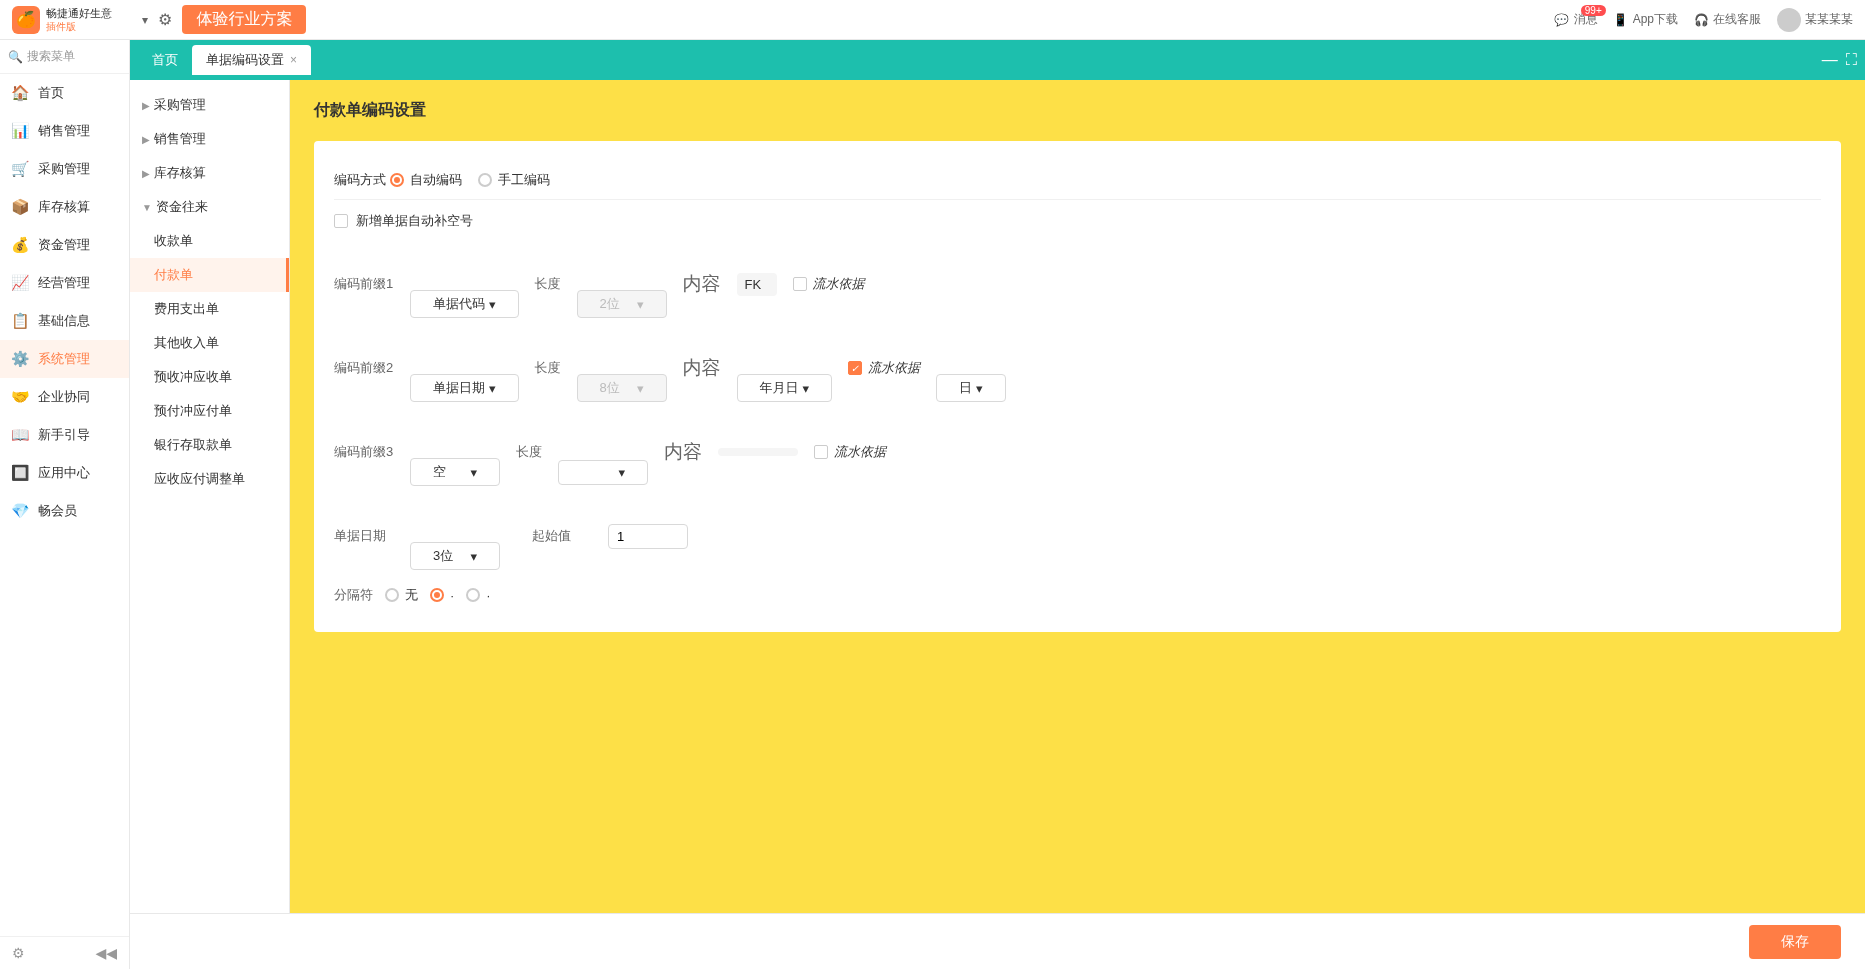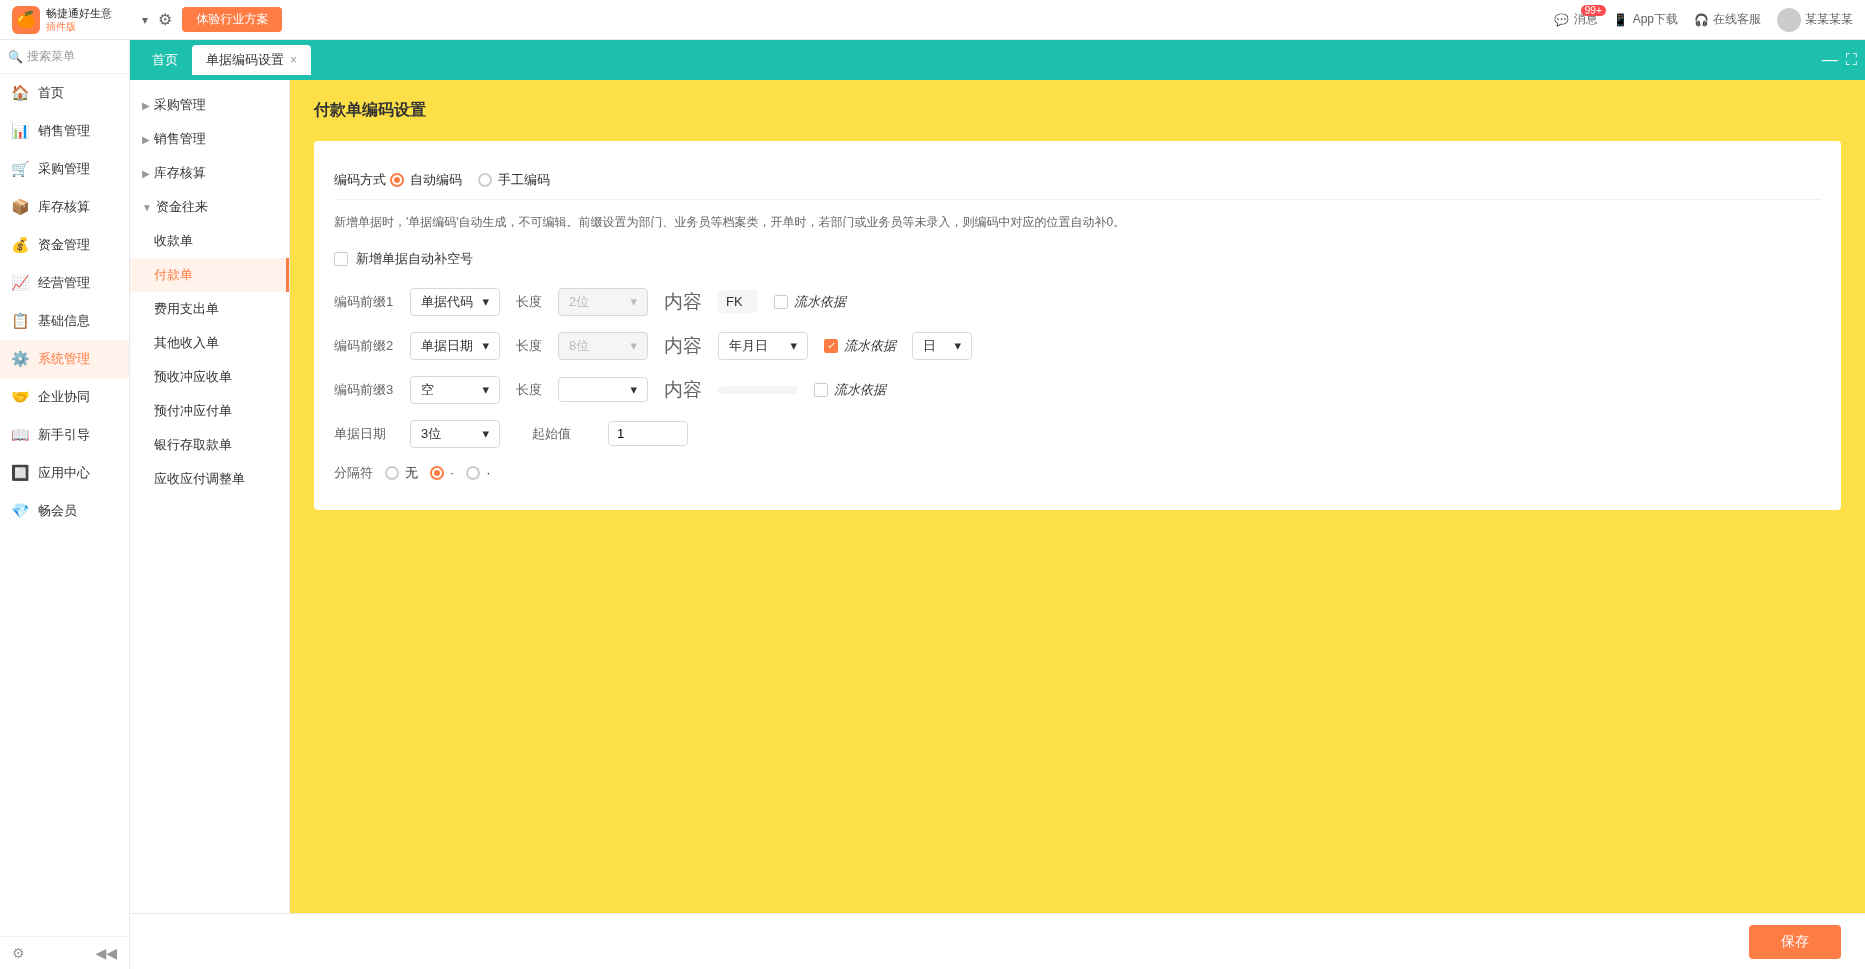--- a/index.html
+++ b/index.html
@@ -6,21 +6,21 @@
     body { font-family: 'PingFang SC', 'Microsoft YaHei', sans-serif; font-size: 13px; background: #f5f5f5; display: flex; flex-direction: column; height: 100vh; overflow: hidden; }
 
     
     .top-bar { height: 40px; background: #fff; border-bottom: 1px solid #e8e8e8; display: flex; align-items: center; padding: 0 12px; gap: 10px; flex-shrink: 0; }
     .top-bar-brand { display: flex; align-items: center; gap: 6px; width: 120px; }
     .top-bar-brand-logo { width: 28px; height: 28px; background: #ff7d45; border-radius: 6px; display: flex; align-items: center; justify-content: center; color: #fff; font-size: 16px; }
     .top-bar-brand-text { font-size: 11px; color: #333; line-height: 1.3; }
     .top-bar-center { flex: 1; display: flex; align-items: center; gap: 10px; }
     .top-bar-dropdown { display: flex; align-items: center; gap: 4px; color: #666; cursor: pointer; font-size: 12px; }
     .top-bar-settings { color: #666; cursor: pointer; font-size: 16px; }
-    .top-bar-btn { background: #ff7d45; color: #fff; border: none; border-radius: 4px; padding: 4px 14px; font-size: 12px; cursor: pointer; white-space: nowrap; }
+    .top-bar-btn { background: #ff7d45; color: #fff; border: none; border-radius: 4px; padding: 4px 14px; font-size: 16px; cursor: pointer; white-space: nowrap; }
     .top-bar-right { display: flex; align-items: center; gap: 16px; color: #666; font-size: 12px; }
     .top-bar-right-item { display: flex; align-items: center; gap: 4px; cursor: pointer; position: relative; }
     .badge { background: #ff4d4f; color: #fff; font-size: 10px; border-radius: 8px; padding: 0 4px; position: absolute; top: -6px; right: -8px; min-width: 16px; text-align: center; }
     .top-bar-avatar { width: 24px; height: 24px; background: #ccc; border-radius: 50%; }
     .top-bar-username { color: #666; font-size: 12px; }
 
     
     .main-layout { display: flex; flex: 1; overflow: hidden; }
 
     
@@ -94,21 +94,21 @@
 
     
     .separator-row { display: flex; gap: 12px; margin-bottom: 8px; font-size: 13px; color: #333; }
     .separator-label { color: #666; }
 
     
     .bottom-bar { height: 56px; background: #fff; border-top: 1px solid #e8e8e8; display: flex; align-items: center; justify-content: flex-end; padding: 0 24px; flex-shrink: 0; }
     .save-btn { background: #ff7d45; color: #fff; border: none; border-radius: 4px; padding: 8px 32px; font-size: 14px; cursor: pointer; }
 
     
-    .select-with-arrow { display: flex; align-items: center; border: 1px solid #d9d9d9; border-radius: 4px; padding: 4px 10px; background: #fff; cursor: pointer; gap: 4px; font-size: 13px; color: #333; min-width: 90px; }
+    .select-with-arrow { display: flex; align-items: center; border: 1px solid #d9d9d9; border-radius: 4px; padding: 4px 22px; background: #fff; cursor: pointer; gap: 4px; font-size: 13px; color: #333; min-width: 90px; margin-top: 40px; }
   </style>
 </head>
 <body>
 
 <div class="top-bar">
   <div class="top-bar-brand">
     <div class="top-bar-brand-logo">🍊</div>
     <div class="top-bar-brand-text">
       <div>畅捷通好生意</div>
       <div style="color:#ff7d45;font-size:10px;">插件版</div>
@@ -272,21 +272,20 @@
                 <span>自动编码</span>
               </label>
               <label class="radio-item">
                 <div class="radio-circle"></div>
                 <span>手工编码</span>
               </label>
             </div>
           </div>
 
           
-          <div class="info-text">新增单据时，'单据编码'自动生成，不可编辑。前缀设置为部门、业务员等档案类，开单时，若部门或业务员等未录入，则编码中对应的位置自动补0。</div>
 
           
 
           
           <div class="auto-fill-row">
             <div class="checkbox-box"></div>
             <span>新增单据自动补空号</span>
           </div>
 
           

